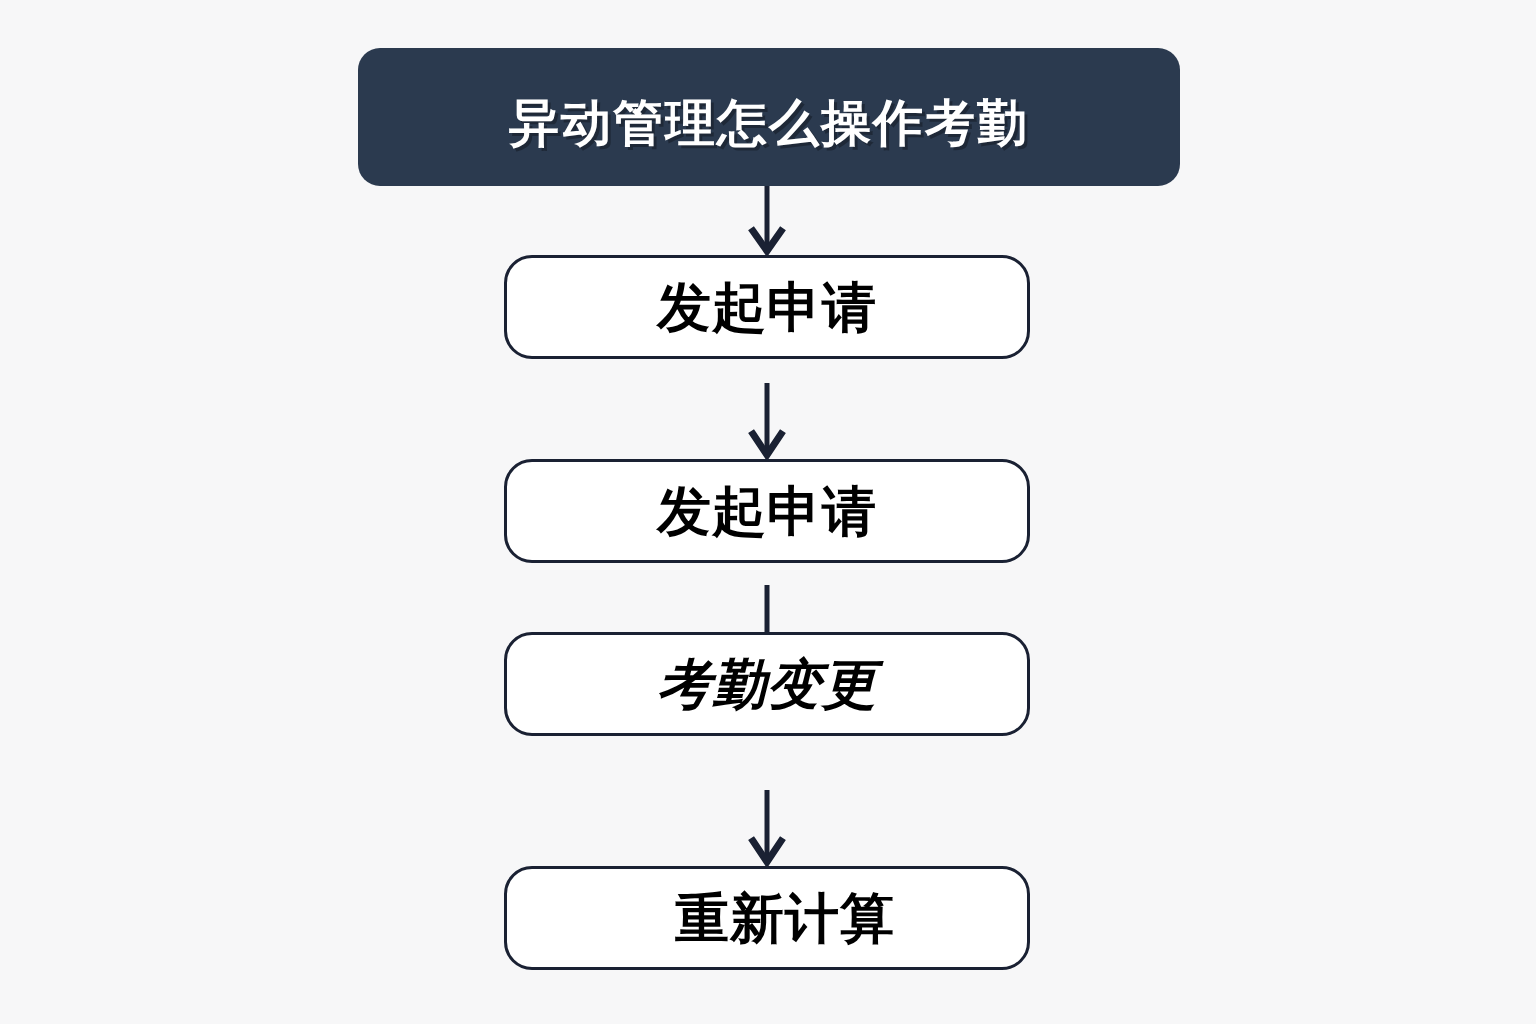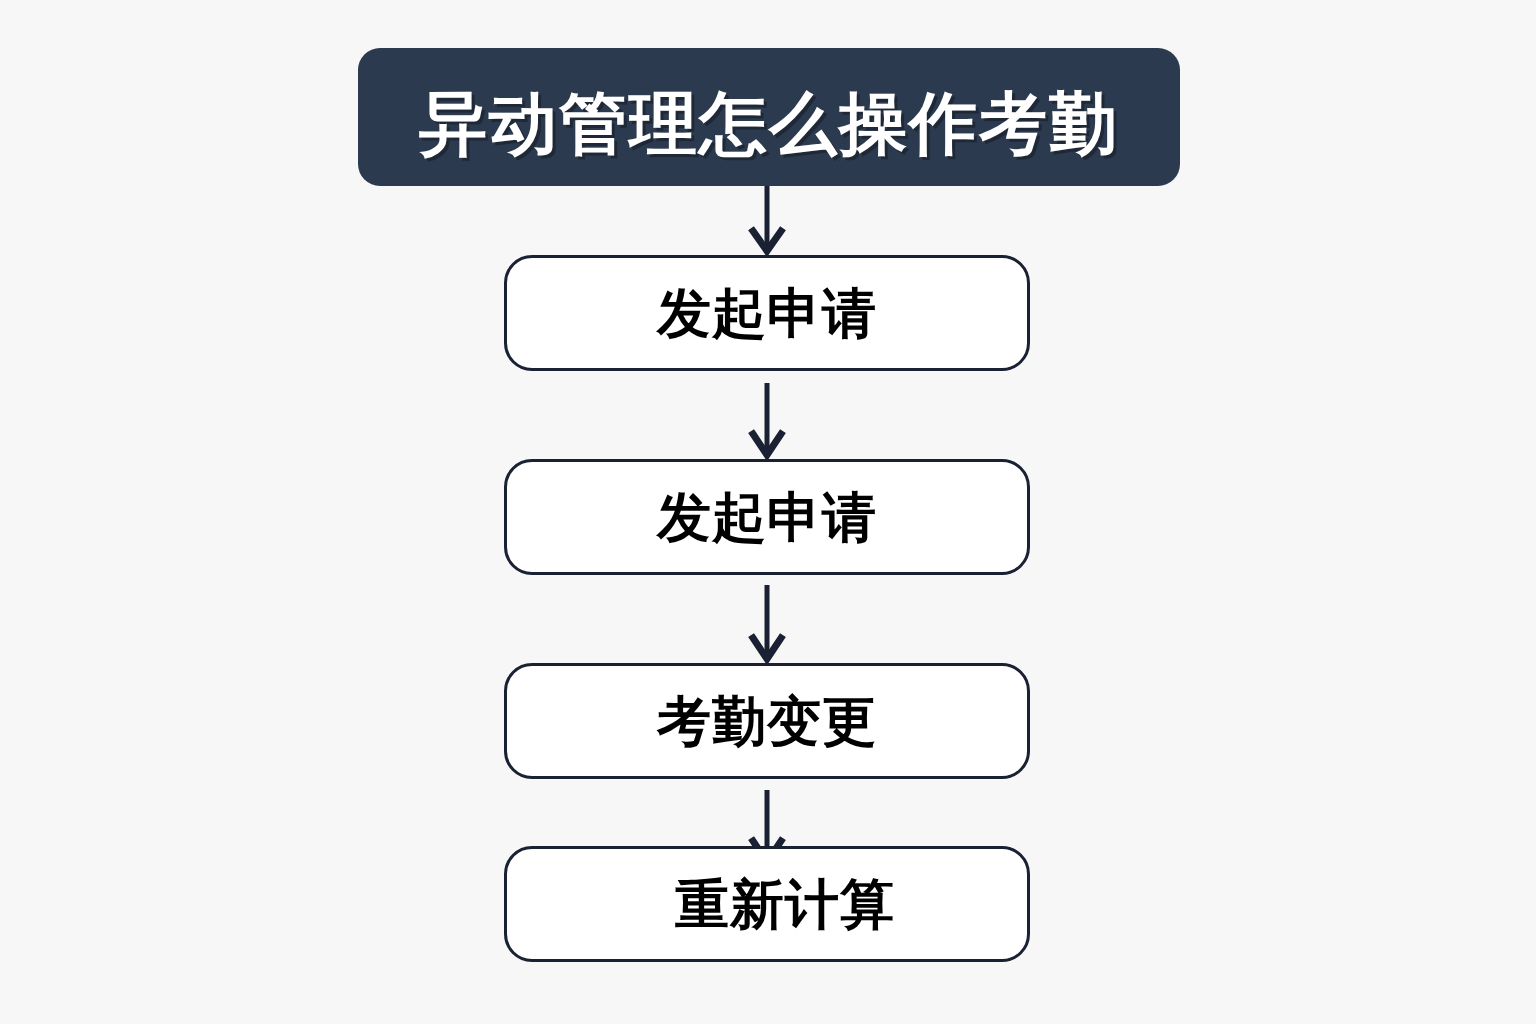--- a/index.html
+++ b/index.html
@@ -31,58 +31,58 @@
     height: 138px;
     background: #2b3a4f;
     border-radius: 22px;
     display: flex;
     align-items: center;
     justify-content: center;
     box-sizing: border-box;
   }
   .title-node .title-text {
     color: #ffffff;
-    font-size: 68px;
+    font-size: 50px;
     font-weight: 700;
     letter-spacing: 2px;
     line-height: 1;
     white-space: nowrap;
     text-shadow: 3px 3px 0 rgba(0, 0, 0, 0.30);
     font-family: "Liberation Sans", "DejaVu Sans", sans-serif;
     margin-top: 12px;
   }
 
   
   .step-node {
     position: absolute;
     left: 504px;
     width: 526px;
-    height: 116px;
+    height: 104px;
     background: #ffffff;
     border: 3.5px solid #1a2133;
     border-radius: 28px;
     display: flex;
     align-items: center;
     justify-content: center;
     box-sizing: border-box;
   }
   .step-node .step-text {
     color: #000000;
     font-size: 54px;
     font-weight: 700;
     letter-spacing: 1px;
     line-height: 1;
     white-space: nowrap;
     font-family: "Liberation Sans", "DejaVu Sans", sans-serif;
   }
 
   .step-1 { top: 255px; }
   .step-2 { top: 459px; }
-  .step-3 { top: 663px; }
-  .step-4 { top: 846px; padding-left: 36px; }
+  .step-3 { top: 632px; font-style: italic; }
+  .step-4 { top: 866px; padding-left: 36px; }
 
   
   .connector {
     position: absolute;
     left: 744px;
     width: 46px;
     pointer-events: none;
   }
   .connector svg {
     display: block;

